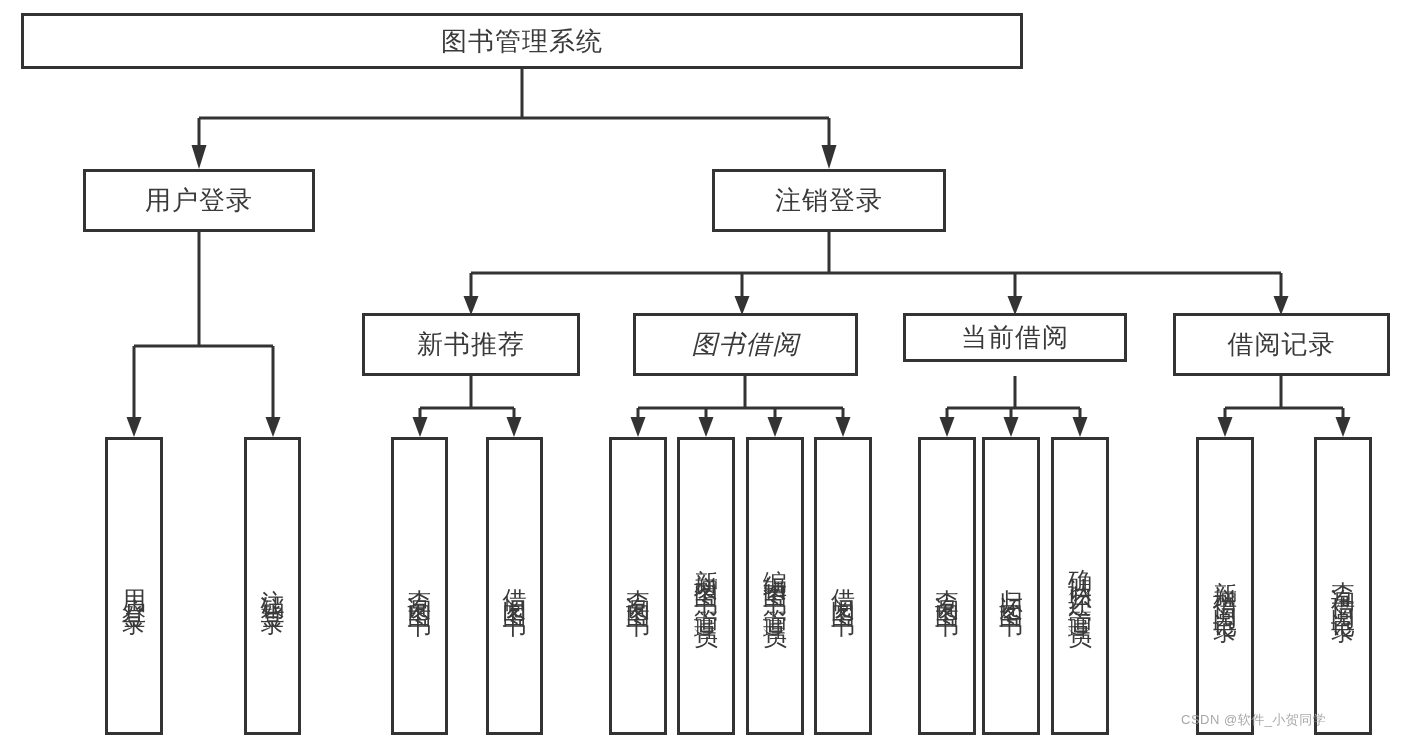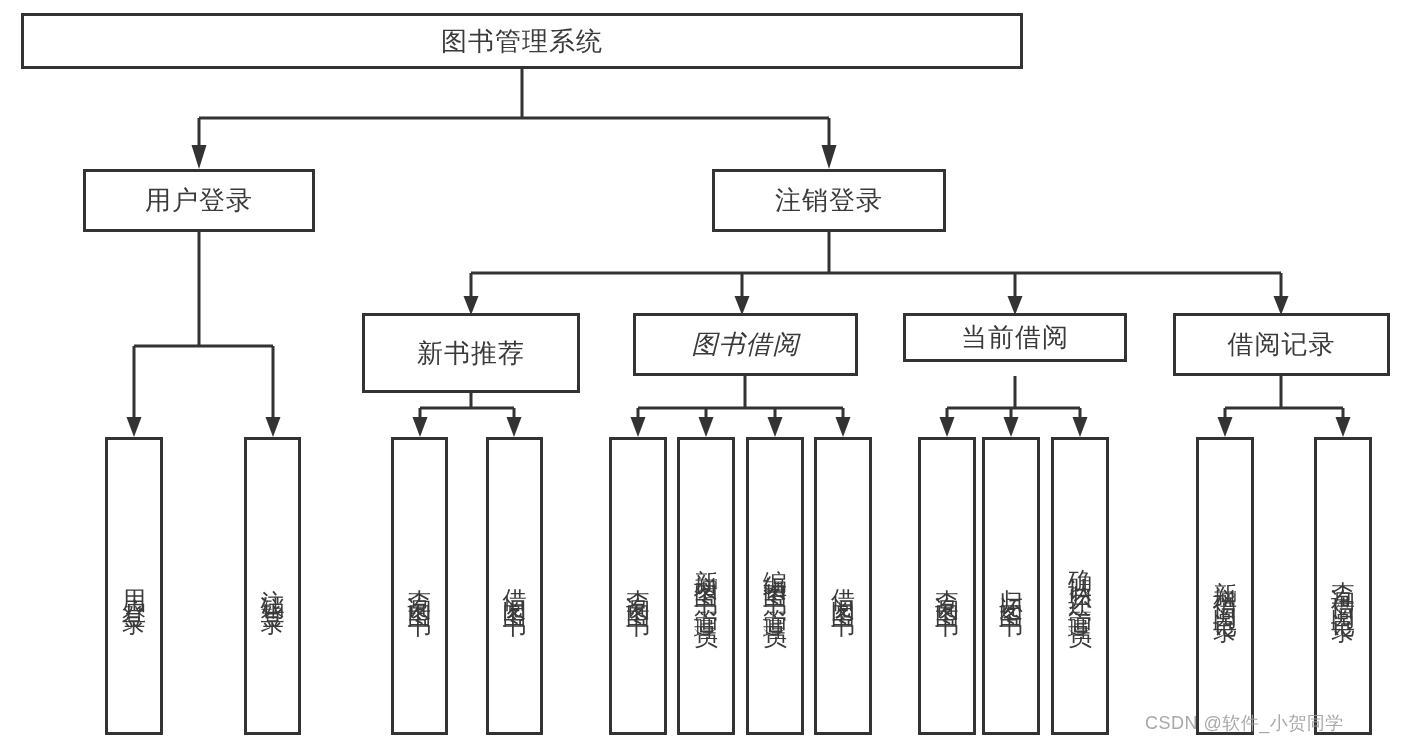--- a/index.html
+++ b/index.html
@@ -39,23 +39,23 @@
   }
   .leaf span {
     writing-mode: vertical-rl;
     text-orientation: mixed;
     font-size: 24px;
     letter-spacing: 8px;
     line-height: 1;
   }
   .watermark {
     position: absolute;
-    left: 1145px;
+    left: 1181px;
     top: 711px;
-    font-size: 18px;
+    font-size: 13px;
     color: rgba(158, 158, 158, 0.9);
     white-space: nowrap;
     letter-spacing: 0.5px;
   }
 </style>
 </head>
 <body>
 
 <div id="canvas">
 
@@ -106,21 +106,21 @@
     <span>图书管理系统</span>
   </div>
 
   <div class="node h-node" style="left:83px; top:169px; width:232px; height:63px;">
     <span>用户登录</span>
   </div>
   <div class="node h-node" style="left:712px; top:169px; width:234px; height:63px;">
     <span>注销登录</span>
   </div>
 
-  <div class="node h-node" style="left:362px; top:313px; width:218px; height:80px;">
+  <div class="node h-node" style="left:362px; top:313px; width:218px; height:63px;">
     <span>新书推荐</span>
   </div>
   <div class="node h-node" style="left:633px; top:313px; width:225px; height:63px;font-style:italic;">
     <span>图书借阅</span>
   </div>
   <div class="node h-node" style="left:903px; top:313px; width:224px; height:49px;">
     <span>当前借阅</span>
   </div>
   <div class="node h-node" style="left:1173px; top:313px; width:217px; height:63px;">
     <span>借阅记录</span>

